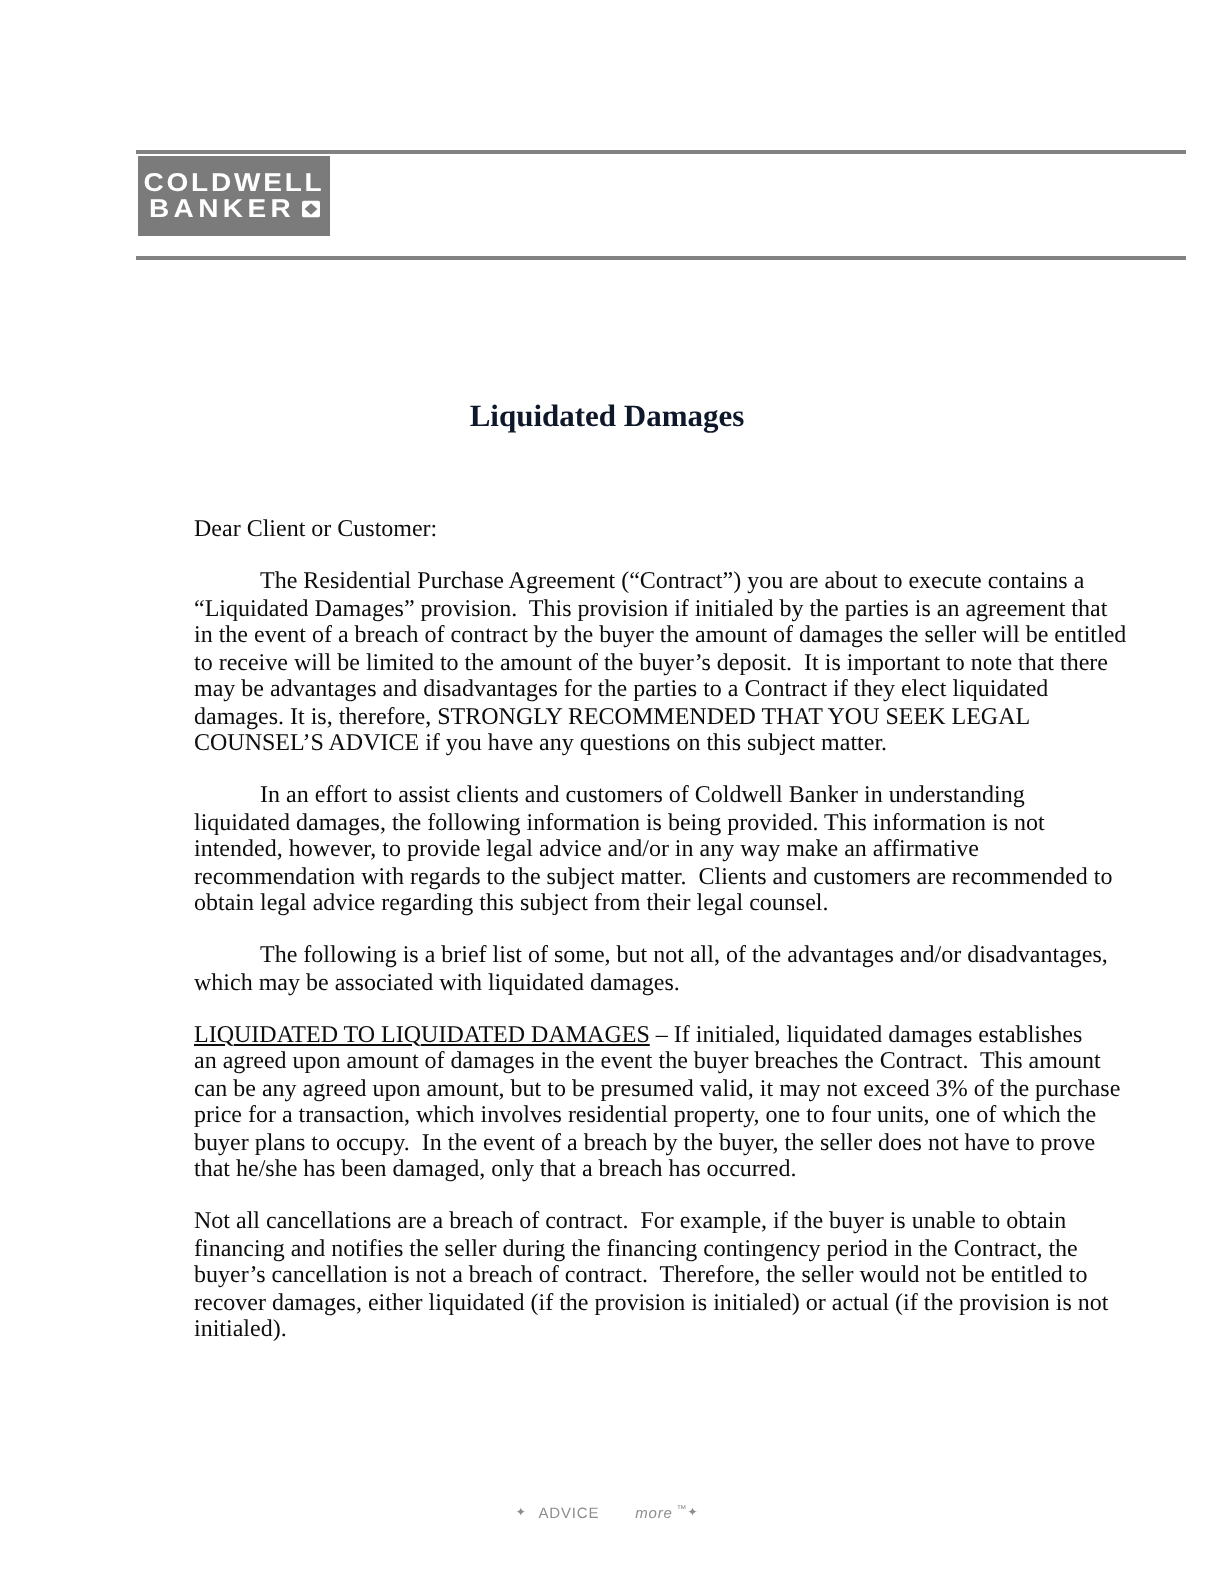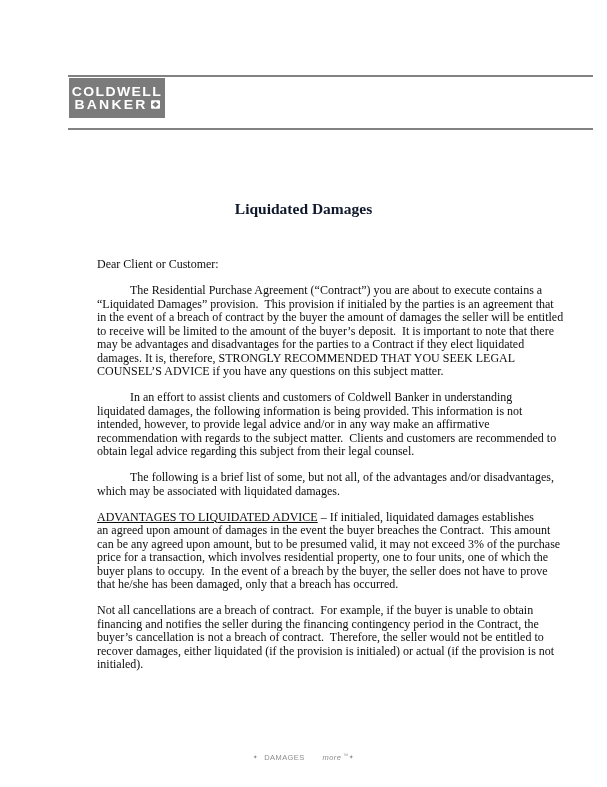--- a/index.html
+++ b/index.html
@@ -142,30 +142,30 @@
 may be advantages and disadvantages for the parties to a Contract if they elect liquidated
 damages. It is, therefore, STRONGLY RECOMMENDED THAT YOU SEEK LEGAL
 COUNSEL’S ADVICE if you have any questions on this subject matter.</p>
     <p class="indent">In an effort to assist clients and customers of Coldwell Banker in understanding
 liquidated damages, the following information is being provided. This information is not
 intended, however, to provide legal advice and/or in any way make an affirmative
 recommendation with regards to the subject matter.&nbsp; Clients and customers are recommended to
 obtain legal advice regarding this subject from their legal counsel.</p>
     <p class="indent">The following is a brief list of some, but not all, of the advantages and/or disadvantages,
 which may be associated with liquidated damages.</p>
-    <p><span class="underline">ADVANTAGES TO LIQUIDATED ADVICE</span><span> – If initialed, liquidated damages establishes
+    <p><span class="underline">LIQUIDATED TO LIQUIDATED DAMAGES</span><span> – If initialed, liquidated damages establishes
 an agreed upon amount of damages in the event the buyer breaches the Contract.&nbsp; This amount
 can be any agreed upon amount, but to be presumed valid, it may not exceed 3% of the purchase
 price for a transaction, which involves residential property, one to four units, one of which the
 buyer plans to occupy.&nbsp; In the event of a breach by the buyer, the seller does not have to prove
 that he/she has been damaged, only that a breach has occurred.</span></p>
     <p>Not all cancellations are a breach of contract.&nbsp; For example, if the buyer is unable to obtain
 financing and notifies the seller during the financing contingency period in the Contract, the
 buyer’s cancellation is not a breach of contract.&nbsp; Therefore, the seller would not be entitled to
 recover damages, either liquidated (if the provision is initialed) or actual (if the provision is not
 initialed).</p>
   </div>
 
   <div class="footer-tagline">
-    <span class="diamond diamond-left">✦</span><span>DAMAGES</span><span class="more">more</span><span class="tm">™</span><span class="diamond">✦</span>
+    <span class="diamond diamond-left">✦</span><span>ADVICE</span><span class="more">more</span><span class="tm">™</span><span class="diamond">✦</span>
   </div>
 
 </div>
 
 </body></html>

